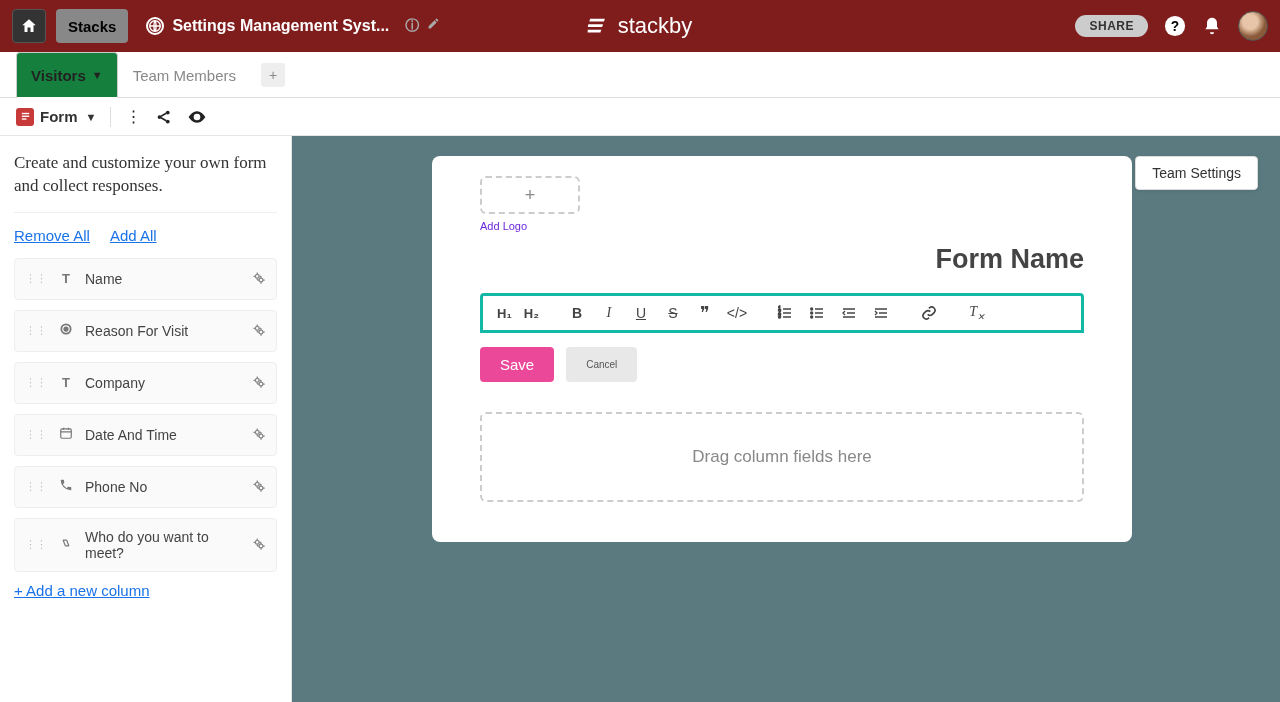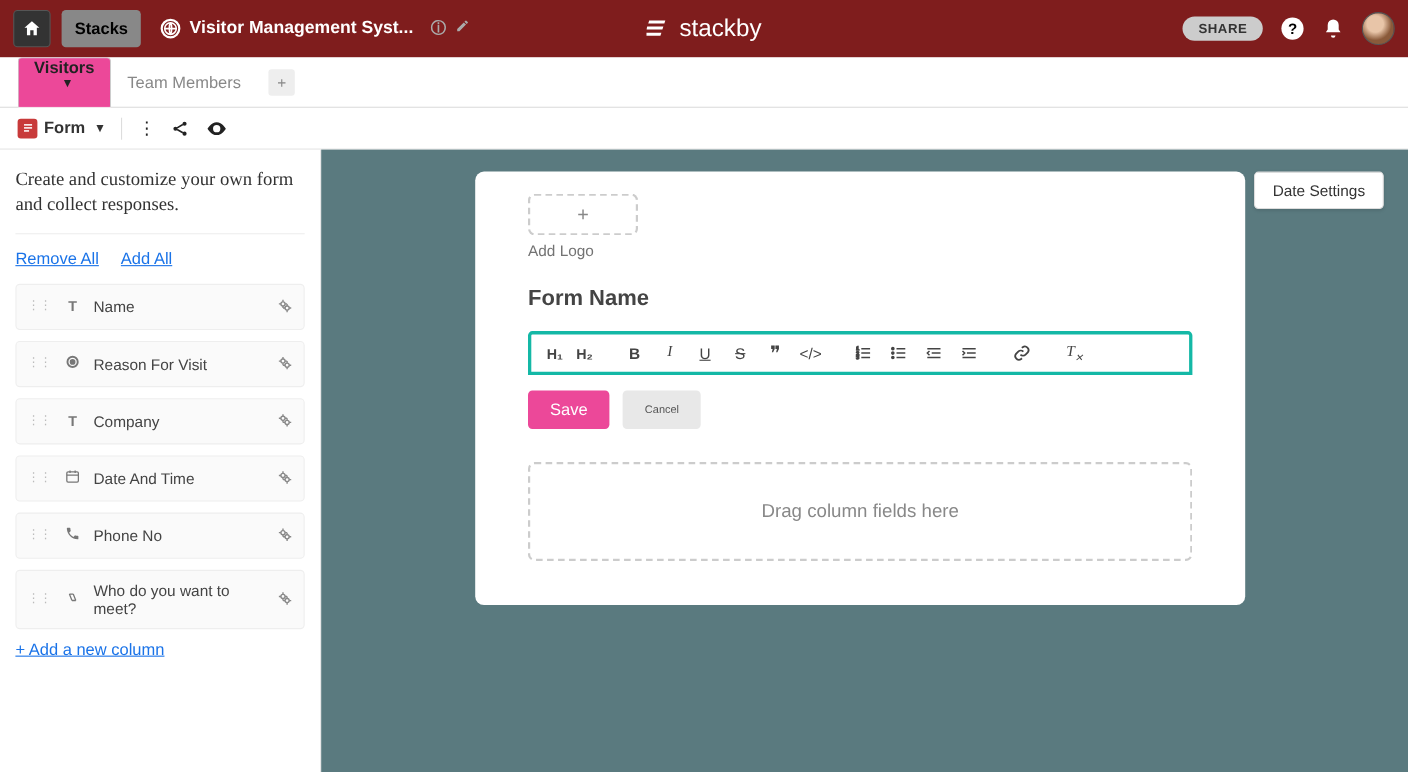--- a/index.html
+++ b/index.html
@@ -15,21 +15,21 @@
 .brand-logo { position: absolute; left: 50%; transform: translateX(-50%); display: flex; align-items: center; gap: 6px; color: #fff; font-size: 22px; font-weight: 400; }
 .brand-logo svg { margin-right: 2px; }
 .topbar-right { margin-left: auto; display: flex; align-items: center; gap: 16px; }
 .share-btn { padding: 4px 14px; background: #ccc; border-radius: 14px; color: #333; font-size: 12px; font-weight: 700; letter-spacing: 0.5px; cursor: pointer; }
 .icon-btn-top { color: #fff; cursor: pointer; display: flex; align-items: center; }
 .avatar { width: 30px; height: 30px; border-radius: 50%; background: radial-gradient(circle at 40% 35%, #e8c5a8 30%, #8a5a3a 60%); border: 1px solid #555; cursor: pointer; }
 
 
 .tabs-row { height: 46px; border-bottom: 1px solid #ddd; display: flex; align-items: stretch; padding: 0 16px; gap: 0; }
 .tab { display: flex; align-items: center; padding: 0 14px; font-size: 15px; color: #888; cursor: pointer; border: 1px solid transparent; border-bottom: none; }
-.tab.active { color: #222; font-weight: 600; border: 1px solid #ccc; border-bottom: 1px solid #fff; border-radius: 4px 4px 0 0; margin-bottom: -1px; background: #ec4899; flex-direction: column; }
+.tab.active { color: #222; font-weight: 600; border: 1px solid #ccc; border-bottom: 1px solid #fff; border-radius: 4px 4px 0 0; margin-bottom: -1px; background: #15803d; }
 .tab .caret { margin-left: 6px; font-size: 11px; }
 .tab-add { display: flex; align-items: center; justify-content: center; width: 24px; height: 24px; margin-left: 10px; align-self: center; background: #eee; border-radius: 3px; color: #888; cursor: pointer; font-size: 14px; }
 
 
 .toolbar-row { height: 38px; display: flex; align-items: center; padding: 0 16px; gap: 14px; border-bottom: 1px solid #e5e5e5; }
 .form-view { display: flex; align-items: center; gap: 6px; font-size: 15px; font-weight: 600; color: #333; cursor: pointer; }
 .form-view .form-icon { width: 18px; height: 18px; background: #c83a3a; border-radius: 3px; display: inline-flex; align-items: center; justify-content: center; color: #fff; font-size: 11px; }
 .form-view .caret { font-size: 11px; margin-left: 2px; }
 .toolbar-icon { cursor: pointer; color: #222; display: flex; align-items: center; }
 .toolbar-divider { width: 1px; height: 20px; background: #ddd; }
@@ -47,22 +47,22 @@
 .field-label { font-size: 14px; color: #444; flex: 1; }
 .field-gear { color: #999; cursor: pointer; font-size: 14px; }
 .field-item.tall { height: auto; padding: 10px; }
 .add-column-link { color: #1a73e8; text-decoration: underline; font-size: 15px; cursor: pointer; }
 
 
 .canvas { flex: 1; background: #5a7a7f; padding: 20px 0 0 140px; position: relative; overflow: hidden; }
 .form-card { width: 700px; background: #fff; border-radius: 8px; padding: 20px 48px 40px 48px; position: relative; }
 .form-settings-btn { position: absolute; top: 20px; right: 22px; background: #fff; border: 1px solid #ddd; border-radius: 4px; padding: 8px 16px; font-size: 14px; color: #333; cursor: pointer; box-shadow: 0 1px 3px rgba(0,0,0,0.1); }
 .add-logo-box { width: 100px; height: 38px; border: 2px dashed #ccc; border-radius: 6px; display: flex; align-items: center; justify-content: center; color: #888; font-size: 18px; cursor: pointer; }
-.add-logo-label { font-size: 14px; color: #737373; margin-top: 6px; margin-bottom: 24px; }
-.form-title { font-size: 20px; font-weight: 700; color: #444; margin-bottom: 18px; }
+.add-logo-label { font-size: 11px; color: #6d28d9; margin-top: 6px; margin-bottom: 12px; }
+.form-title { font-size: 27px; font-weight: 700; color: #444; margin-bottom: 18px; text-align: right; }
 .editor-toolbar { border: 3px solid #14b8a6; border-radius: 4px 4px 0 0; height: 40px; display: flex; align-items: center; padding: 0 10px; gap: 4px; }
 .et-btn { width: 28px; height: 28px; display: flex; align-items: center; justify-content: center; cursor: pointer; color: #444; font-size: 14px; border-radius: 3px; }
 .et-btn.wide { width: auto; padding: 0 4px; font-weight: 700; font-size: 13px; }
 .et-sep { width: 12px; }
 .editor-body { border: 1px solid #ddd; border-top: none; border-radius: 0 0 4px 4px; height: 146px; padding: 14px 16px; font-style: italic; color: #999; font-size: 14px; position: relative; }
 .text-cursor { position: absolute; left: 330px; top: 10px; width: 1px; height: 18px; background: #000; }
 .text-cursor::before { content: ''; position: absolute; top: -3px; left: -3px; width: 7px; height: 3px; border-top: 1px solid #000; }
 .text-cursor::after { content: ''; position: absolute; bottom: -3px; left: -3px; width: 7px; height: 3px; border-bottom: 1px solid #000; }
 .editor-buttons { display: flex; gap: 12px; margin-top: 14px; margin-bottom: 30px; }
 .btn-save { background: #ec4899; color: #fff; padding: 9px 20px; border-radius: 4px; font-size: 15px; cursor: pointer; border: none; }
@@ -81,21 +81,21 @@
   <div class="stacks-btn">
     <span>Stacks</span>
   </div>
   <div class="workspace-name">
     <span class="globe">
       <svg width="14" height="14" viewBox="0 0 24 24" fill="none" stroke="#fff" stroke-width="2.5">
           <circle cx="12" cy="12" r="9"></circle>
           <path d="M3 12h18M12 3c2.5 3 2.5 15 0 18M12 3c-2.5 3-2.5 15 0 18"></path>
         </svg>
     </span>
-    <span>Visitor Management Syst...</span>
+    <span>Settings Management Syst...</span>
     <span class="workspace-right-icons">
       <span>ⓘ</span>
       <span>
         <svg width="13" height="13" viewBox="0 0 24 24" fill="#aaa">
             <path d="M3 17.25V21h3.75L17.81 9.94l-3.75-3.75L3 17.25zM20.71 7.04a1 1 0 000-1.41l-2.34-2.34a1 1 0 00-1.41 0l-1.83 1.83 3.75 3.75 1.83-1.83z"></path>
           </svg>
       </span>
     </span>
   </div>
   <div class="brand-logo">
@@ -252,21 +252,21 @@
             <circle cx="16" cy="16" r="3"></circle>
             <path d="M10 4v3M10 13v3M4 10h3M13 10h3M16 10v3M16 19v3M10 16h3M19 16h3"></path>
           </svg></span>
     </div>
 
     <a class="add-column-link">+ Add a new column</a>
   </div>
 
   <div class="canvas">
     <button class="form-settings-btn">
-      <span>Date Settings</span>
+      <span>Team Settings</span>
     </button>
 
     <div class="form-card">
       <div class="add-logo-box">
         <span>+</span>
       </div>
       <div class="add-logo-label">Add Logo</div>
 
       <div class="form-title">Form Name</div>
 

